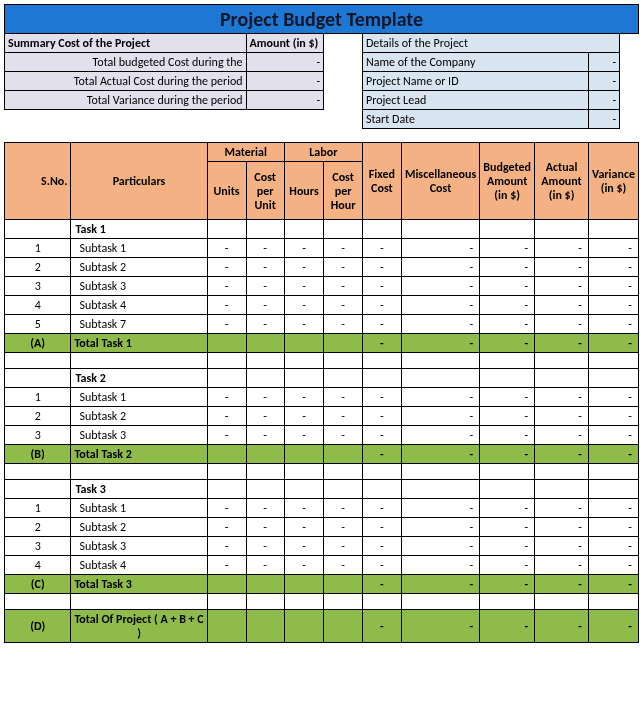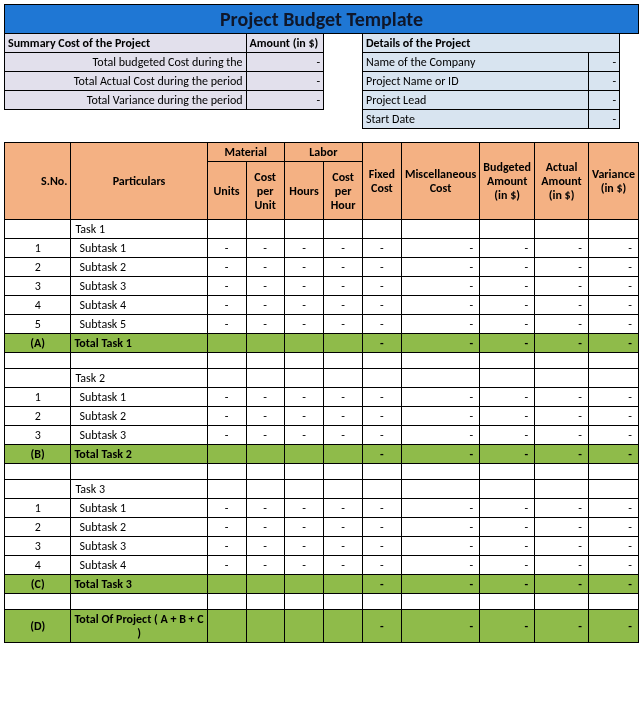--- a/index.html
+++ b/index.html
@@ -16,29 +16,29 @@
   .title-row td {
     background: #1f77d4;
     color: #0f172a;
     font-weight: bold;
     font-size: 20px;
     text-align: center;
     height: 26px;
   }
   .hdr-lavender { background: #e2e0ec; font-weight: bold; }
   .hdr-lavender-nb { background: #e2e0ec; text-align: right; }
-  .hdr-blue { background: #d8e4f0; font-weight: bold; }
+  .hdr-blue { background: #d8e4f0; font-weight: normal; }
   .hdr-blue-nb { background: #d8e4f0; }
   .amt { text-align: right; background: #e2e0ec; }
   .amt-b { text-align: right; background: #d8e4f0; }
   .noborder { border: none !important; }
   .spacer td { border: none; height: 14px; }
   .cat-hdr { background: #f4b183; text-align: center; font-weight: bold; }
   .cat-hdr td { height: auto; }
-  .taskname { font-weight: normal; padding-left: 4px; }
+  .taskname { font-weight: bold; padding-left: 4px; }
   .subtask { padding-left: 8px; margin-left: 44px; }
   .num { text-align: center; }
   .dash { text-align: center; }
   .dashR { text-align: right; padding-right: 6px; }
   .total-row td { background: #8fbb4a; font-weight: bold; }
   .blank-small td { height: 16px; }
   .col-sno { width: 38px; padding-left: 36px; }
   .col-part { width: 150px; }
   .col-n { width: 40px; }
   .col-nw { width: 55px; }
@@ -177,21 +177,21 @@
         <td class="dash">-</td>
         <td class="dash">-</td>
         <td class="dash">-</td>
         <td class="dashR">-</td>
         <td class="dashR">-</td>
         <td class="dashR">-</td>
         <td colspan="2" class="dashR">-</td>
       </tr>
       <tr>
         <td class="num">5</td>
-        <td class="subtask">Subtask 5</td>
+        <td class="subtask">Subtask 7</td>
         <td class="dash">-</td>
         <td class="dash">-</td>
         <td class="dash">-</td>
         <td class="dash">-</td>
         <td class="dash">-</td>
         <td class="dashR">-</td>
         <td class="dashR">-</td>
         <td class="dashR">-</td>
         <td colspan="2" class="dashR">-</td>
       </tr>

